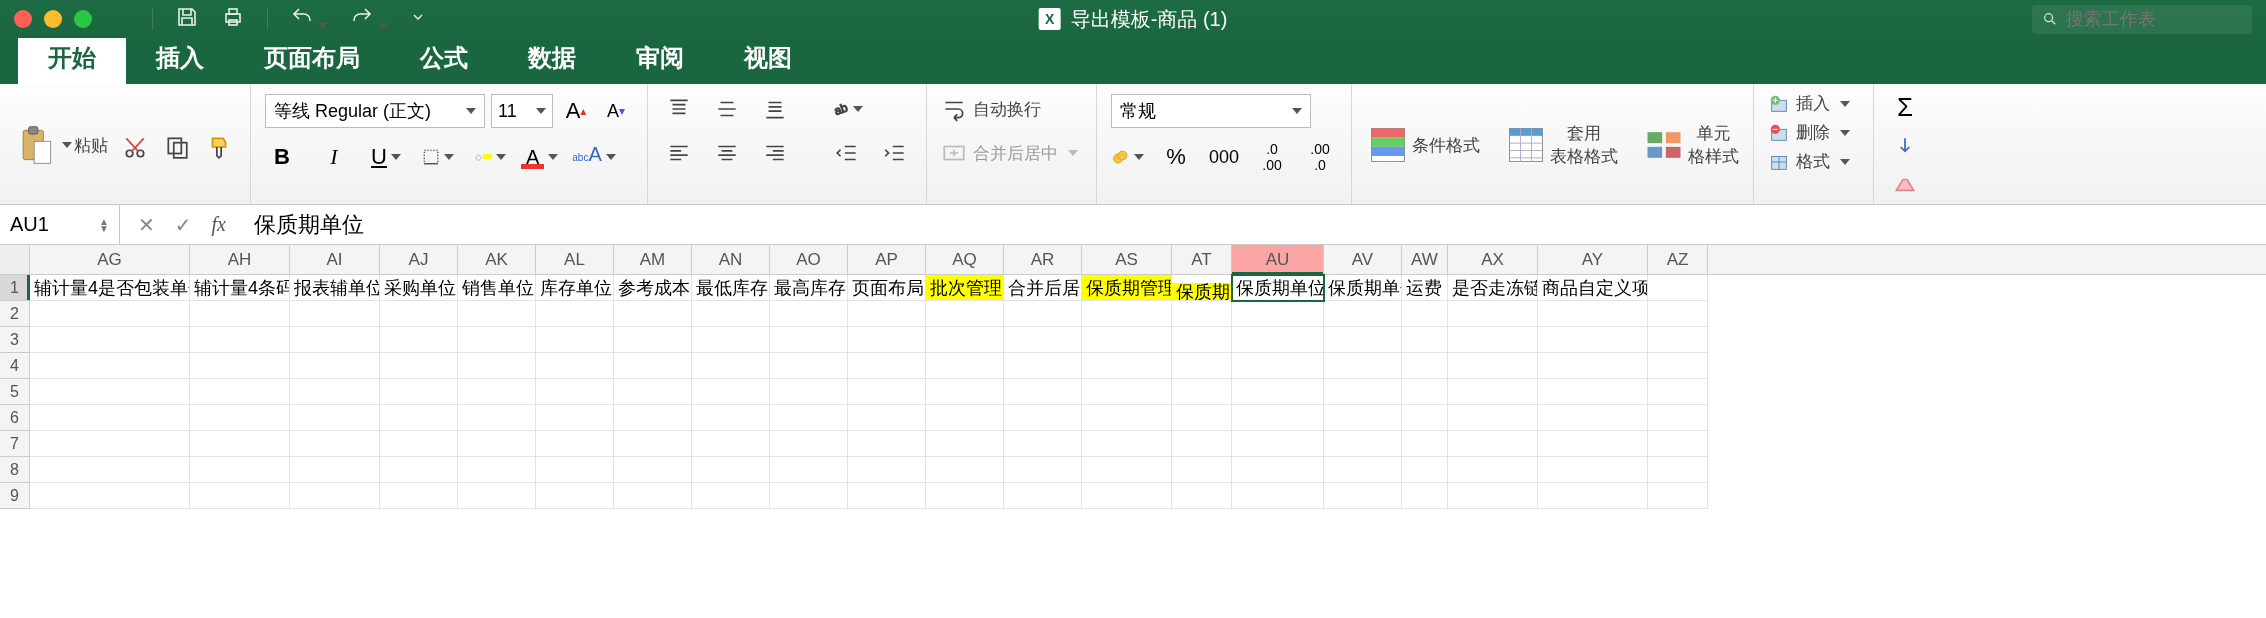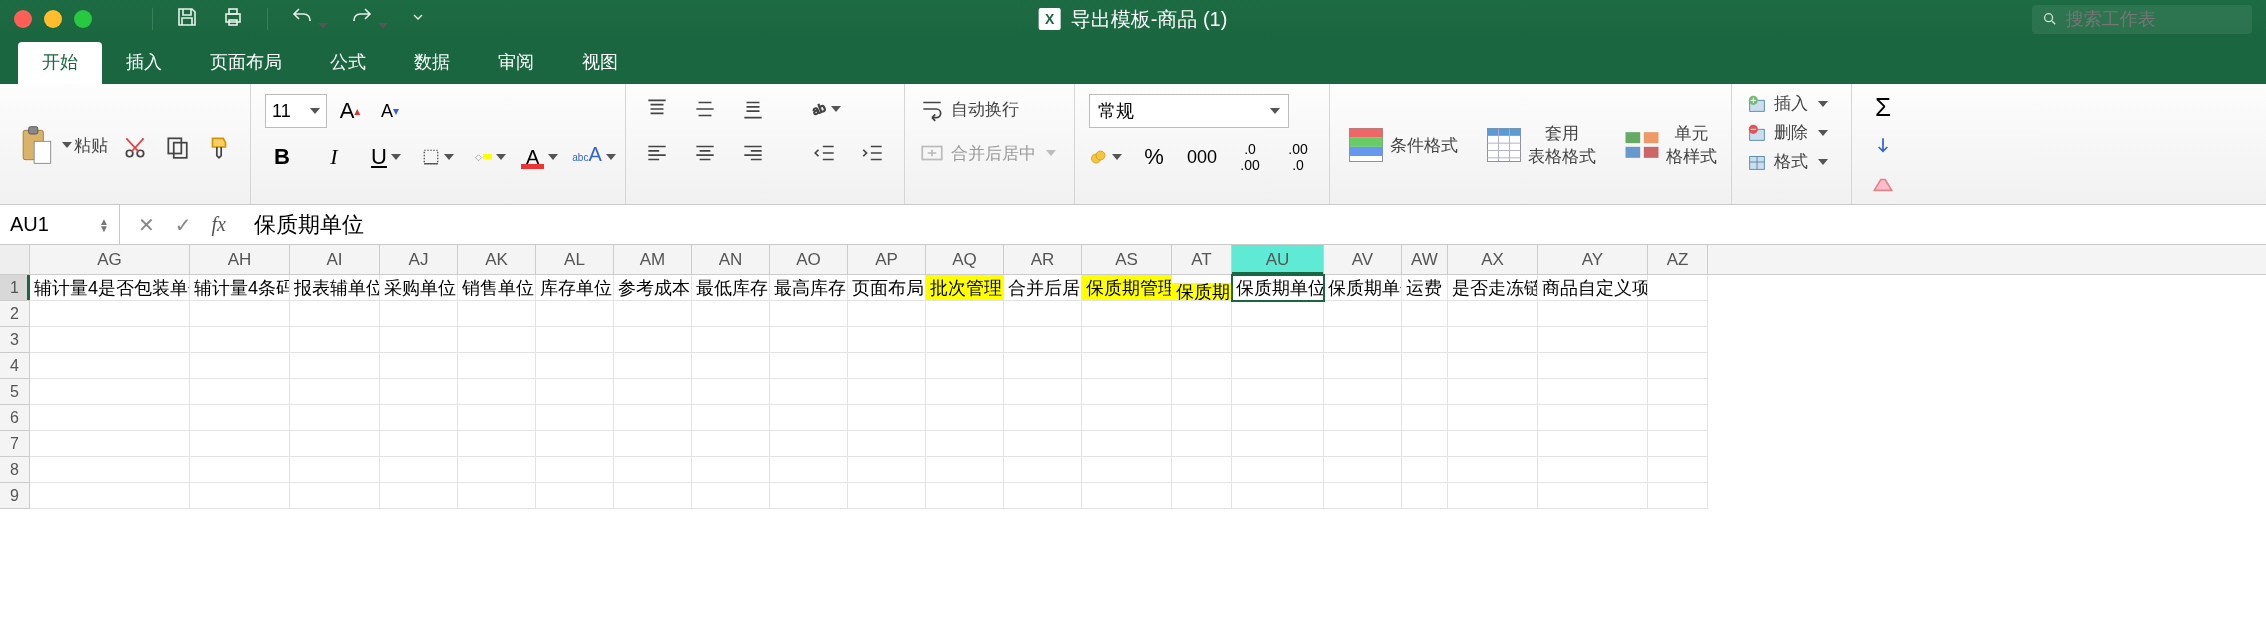--- a/index.html
+++ b/index.html
@@ -14,21 +14,21 @@
   .qat svg { width:24px; height:24px; stroke:#e6f2ea; fill:none; stroke-width:1.6; }
   .qat .sep{ width:1px; height:22px; background:#3a7f5b; }
   .title-center { position:absolute; left:50%; transform:translateX(-50%); display:flex; align-items:center; gap:10px; font-size:20px; }
   .title-center .xicon{ width:22px; height:22px; background:#fff; color:#1a6640; font-weight:bold; font-size:14px; display:flex; align-items:center; justify-content:center; border-radius:2px;}
   .searchbox { margin-left:auto; margin-right:14px; display:flex; align-items:center; gap:8px; background:rgba(255,255,255,0.08); padding:4px 10px; border-radius:4px; width:220px; }
   .searchbox input { background:transparent; border:none; color:#cfe3d6; font-size:18px; outline:none; width:100%; }
   .searchbox svg{ width:18px; height:18px; stroke:#cfe3d6; fill:none; stroke-width:2;}
 
   
   .tabsrow { height:46px; background:#1a6640; display:flex; align-items:flex-end; padding-left:18px; gap:0; }
-  .tab { color:#fff; font-size:18px; padding:8px 24px 10px; cursor:pointer; }
+  .tab { color:#fff; font-size:24px; padding:8px 30px 10px; cursor:pointer;font-weight:bold; }
   .tab.active { background:#fff; color:#1a6640; border-radius:4px 4px 0 0; }
 
   
   .ribbon { height:121px; background:linear-gradient(#fdfdfd,#f1f1f1); border-bottom:1px solid #c9c9c9; display:flex; align-items:stretch; }
   .group { border-right:1px solid #d6d6d6; padding:6px 14px 4px; display:flex; gap:10px; align-items:flex-start; }
   .vstack { display:flex; flex-direction:row; align-items:center; justify-content:space-between; height:100%; gap:2px;}
   .lbl { font-size:17px; color:#444; }
   .btn { background:#fff0; border:none; display:flex; align-items:center; justify-content:center; cursor:pointer; }
   .dd { width:0;height:0;border-left:5px solid transparent;border-right:5px solid transparent;border-top:6px solid #555; display:inline-block; margin-left:4px;}
   .iconbox { width:34px; height:30px; display:flex; align-items:center; justify-content:center; border:1px solid transparent; border-radius:3px;}
@@ -47,21 +47,21 @@
   .namebox .spin{ display:flex; flex-direction:column; line-height:7px; font-size:10px; color:#777;}
   .fx-controls{ display:flex; align-items:center; gap:20px; padding:0 18px; color:#888;}
   .fx-controls .fx{ font-style:italic; font-family:Georgia,serif; font-size:20px; color:#555;}
   .fbar input{ flex:1; border:none; font-size:22px; padding:0 10px; outline:none;}
 
   
   .grid { display:flex; flex-direction:column; }
   .colhdr { display:flex; height:30px; background:#f4f4f4; border-bottom:1px solid #ccc; }
   .corner{ width:30px; border-right:1px solid #ccc; background:#eee;}
   .ch { border-right:1px solid #ccc; display:flex; align-items:center; justify-content:center; font-size:17px; color:#555; background:#f4f4f4;}
-  .ch.sel { background:#5eead4; position:relative;}
+  .ch.sel { background:#fca5a5; position:relative;}
   .ch.sel::after{content:""; position:absolute; left:0; right:0; bottom:-1px; height:3px; background:#1a6640;}
   .rows { display:flex; flex-direction:column; }
   .row-g { display:flex; height:26px; }
   .rh { width:30px; border-right:1px solid #ccc; border-bottom:1px solid #ccc; background:#f4f4f4; display:flex; align-items:center; justify-content:center; font-size:16px; color:#555;}
   .rh.sel{ background:#d8d8d8; position:relative;}
   .rh.sel::after{content:""; position:absolute; top:0; bottom:0; right:-1px; width:3px; background:#1a6640;}
   .cell { border-right:1px solid #e3e3e3; border-bottom:1px solid #e3e3e3; display:flex; align-items:center; padding:0 4px; font-size:18px; white-space:nowrap; overflow:hidden;}
   .cell.hl { background:#ffff00; }
   .cell.selcell { outline:2px solid #1a6640; outline-offset:-1px; position:relative; z-index:2;}
   .hdrcell { background:#fff; }
@@ -151,20 +151,24 @@
           <svg class="svgico" viewBox="0 0 24 24">
             <path d="M6 4h10l2 4v4H6z" fill="#fc6" stroke="#c90"></path>
             <path d="M10 12v8l2 2 2-2v-8"></path>
           </svg>
         </button>
     </div>
   </div>
 
   <div class="group" style="flex-direction:column;gap:14px;padding-top:10px">
     <div class="row">
+      <div class="fontname">
+          <span>等线 Regular (正文)</span>
+          <span class="dd"></span>
+        </div>
       <div class="fontsize">
           <span>11</span>
           <span class="dd"></span>
         </div>
       <button class="btn iconbox">
           <span style="font-size:22px">A</span>
           <span style="font-size:12px;color:#d33">▴</span>
         </button>
       <button class="btn iconbox">
           <span style="font-size:18px">A</span>

